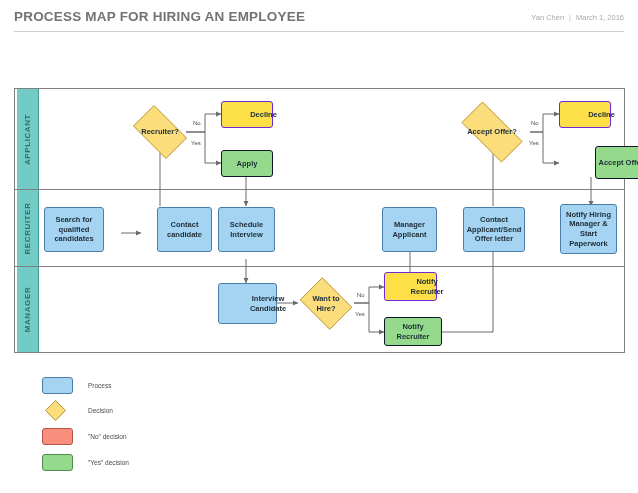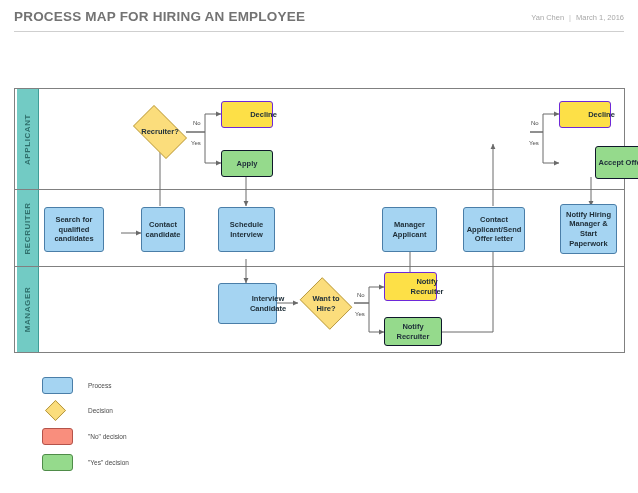--- a/index.html
+++ b/index.html
@@ -267,34 +267,38 @@
   </div>
 
   <div class="node n-no" style="left:206px; top:12px; width:52px; height:27px;">
     <span>Decline</span>
   </div>
 
   <div class="node n-yes" style="left:206px; top:61px; width:52px; height:27px;">
     <span>Apply</span>
   </div>
 
+  <div class="diamond" style="left:437px; top:22px; width:80px; height:42px;">
+    <span class="dshape"></span>
+    <span class="dlabel">Accept Offer?</span>
+  </div>
 
   <div class="node n-no" style="left:544px; top:12px; width:52px; height:27px;">
     <span>Decline</span>
   </div>
 
   <div class="node n-yes" style="left:544px; top:57px; width:52px; height:33px;margin-left:36px;">
     <span>Accept Offer</span>
   </div>
 
   <div class="node n-process" style="left:29px; top:118px; width:60px; height:45px;">
     <span>Search for qualified candidates</span>
   </div>
 
-  <div class="node n-process" style="left:126px; top:118px; width:44px; height:45px;">
+  <div class="node n-process" style="left:142px; top:118px; width:55px; height:45px;">
     <span>Contact candidate</span>
   </div>
 
   <div class="node n-process" style="left:203px; top:118px; width:57px; height:45px;">
     <span>Schedule Interview</span>
   </div>
 
   <div class="node n-process" style="left:367px; top:118px; width:55px; height:45px;">
     <span>Manager Applicant</span>
   </div>

